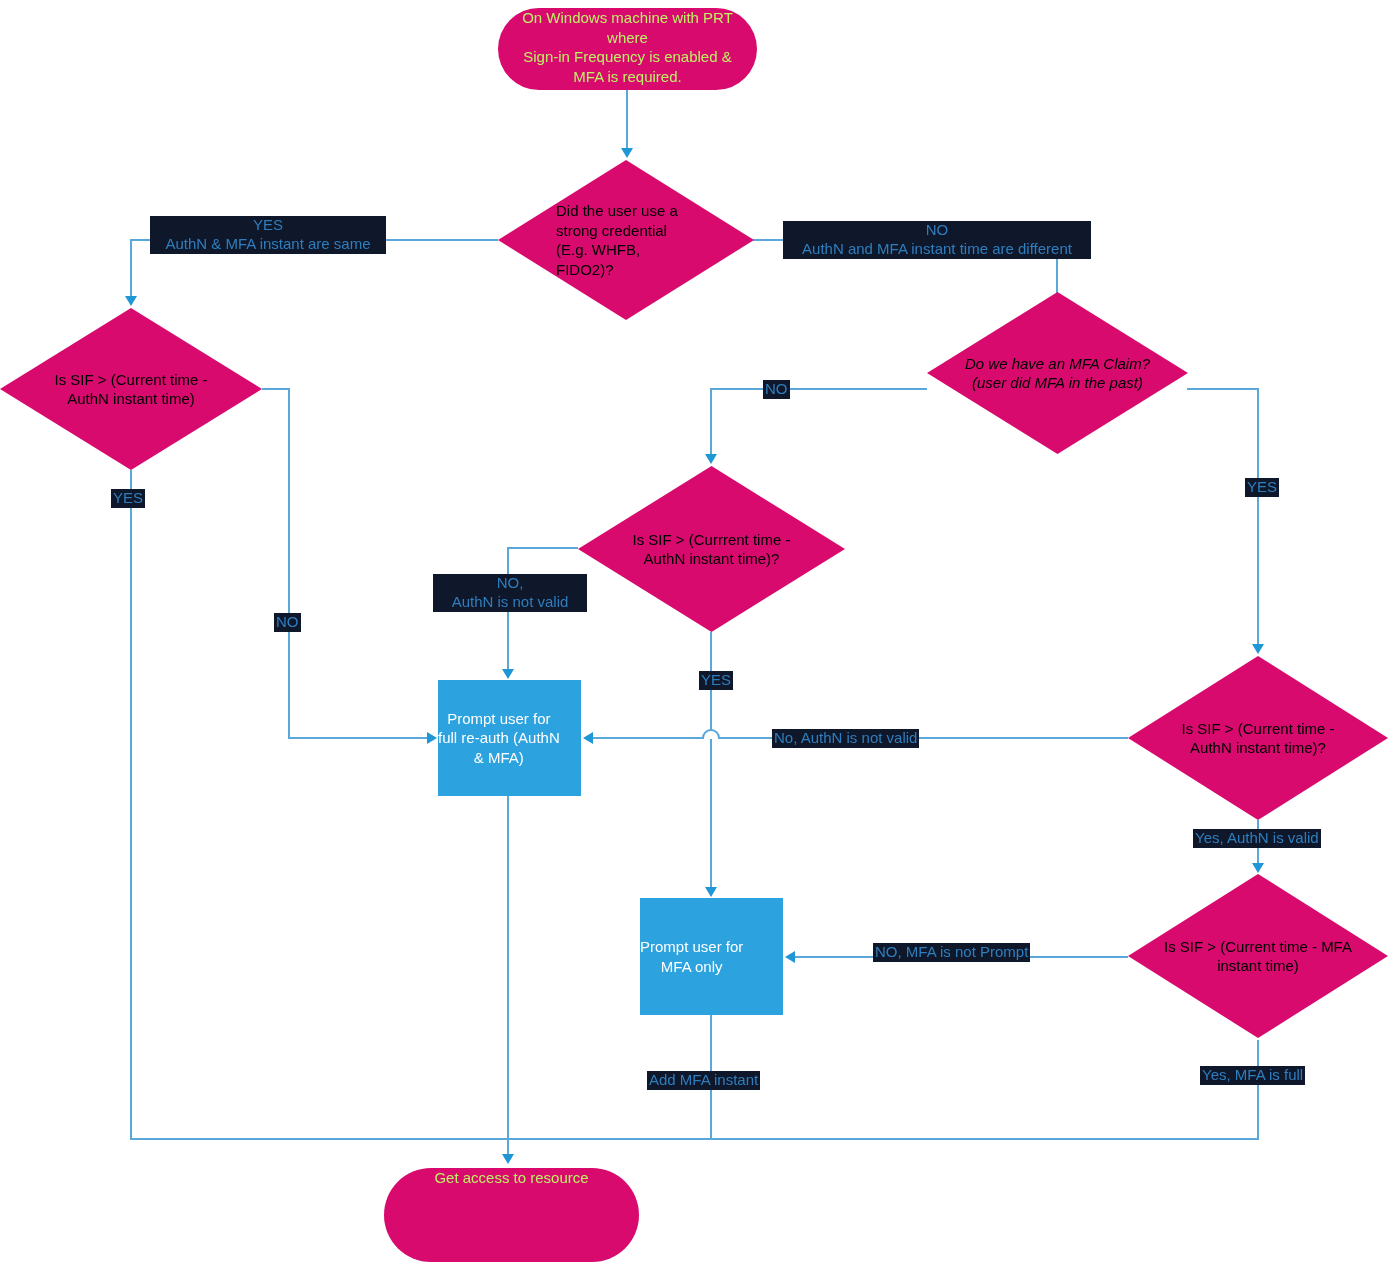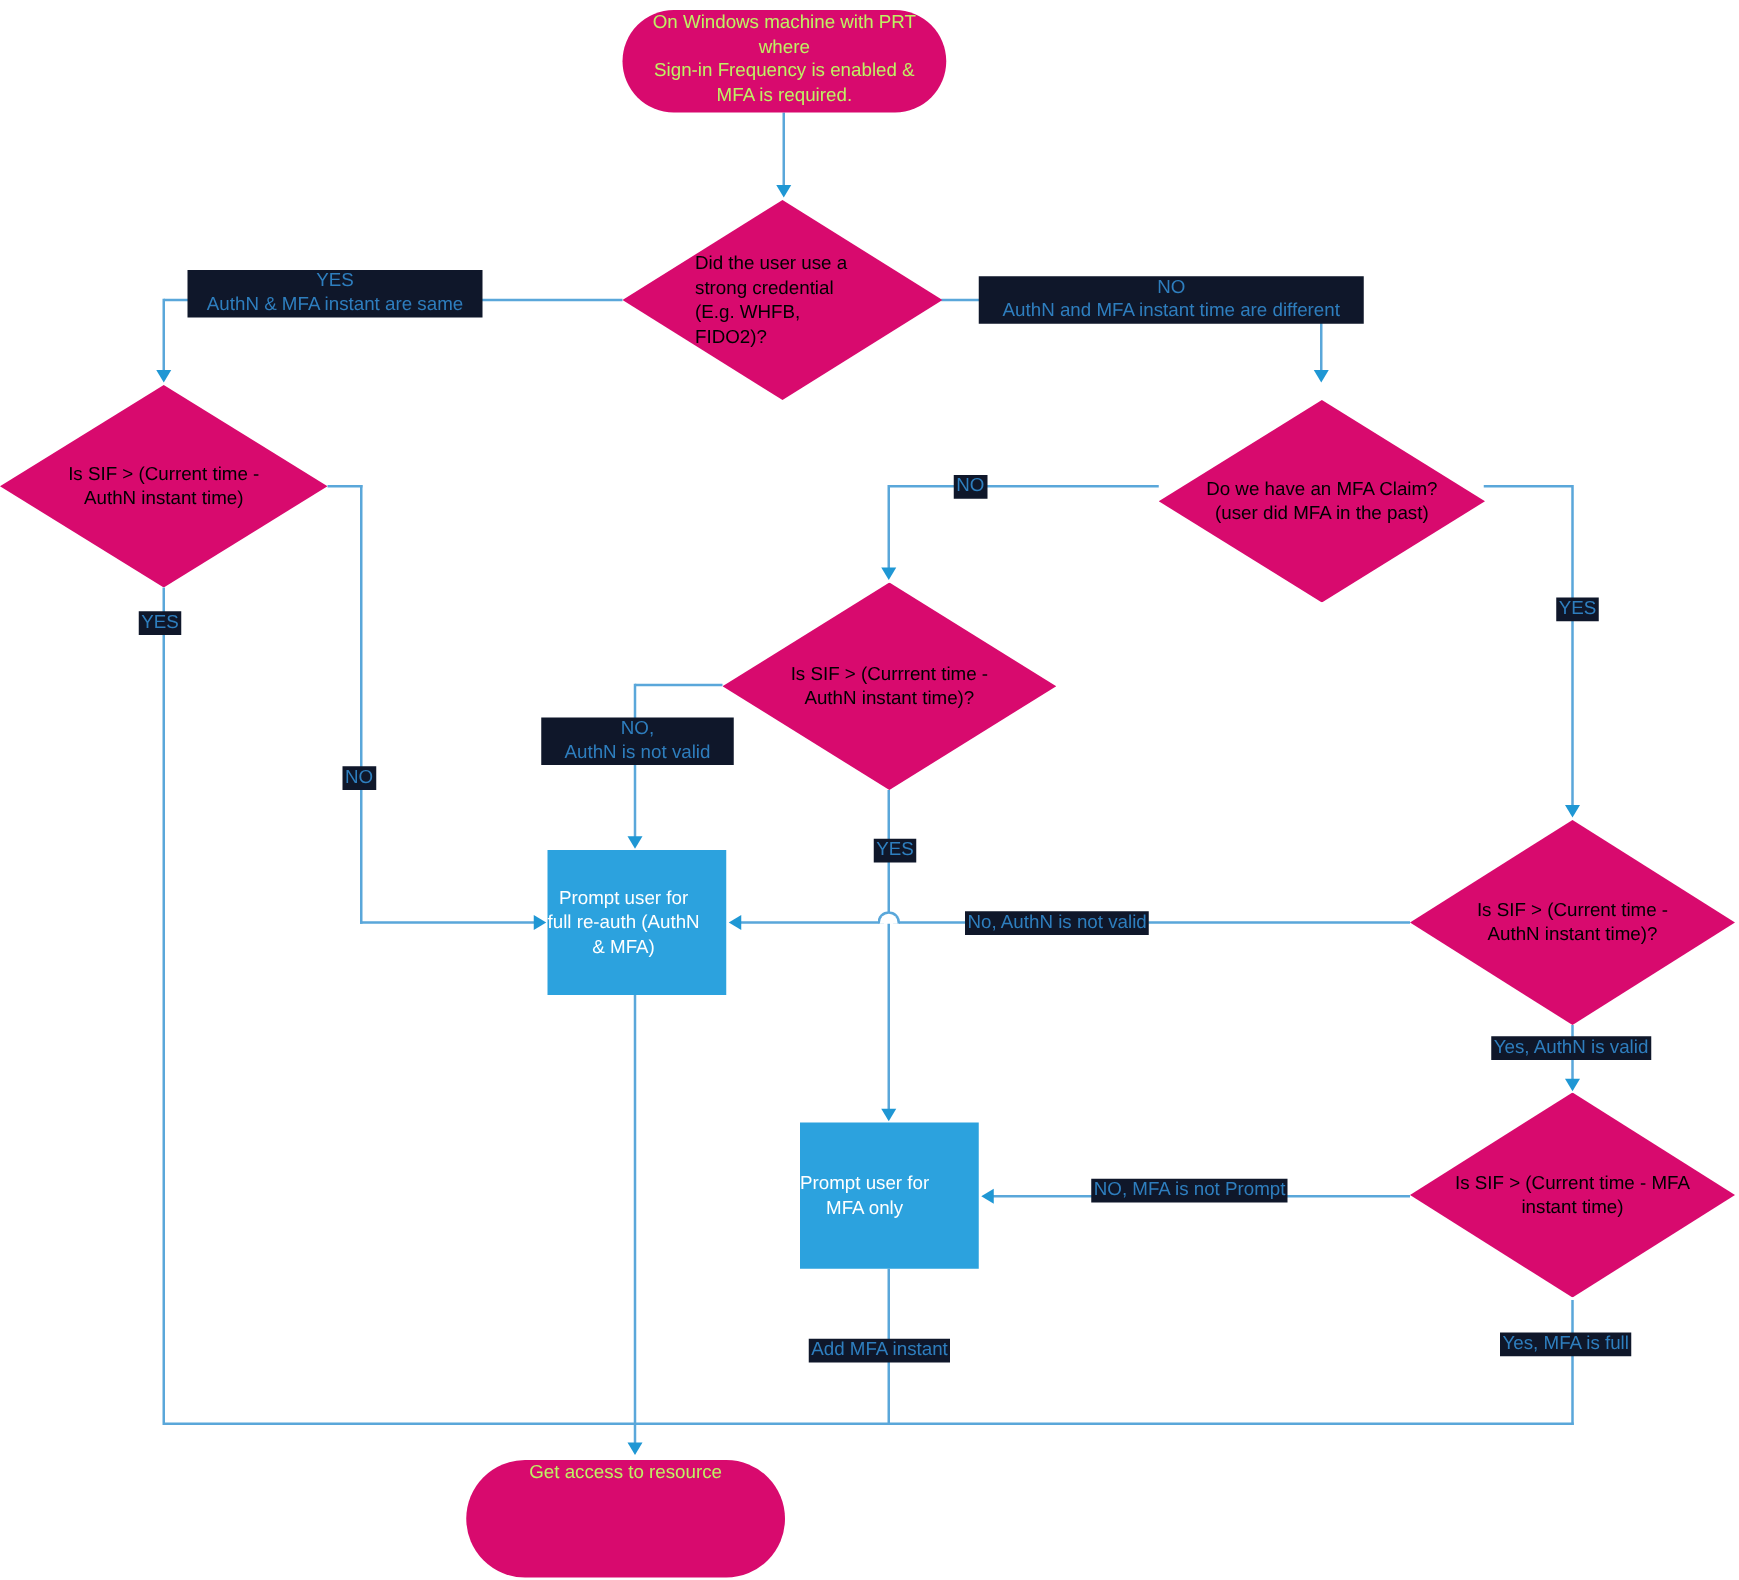--- a/index.html
+++ b/index.html
@@ -160,21 +160,21 @@
 strong credential
 (E.g. WHFB,
 FIDO2)?</div>
   </div>
 
   <div class="diamond" style="left:0px; top:308px; width:262px; height:162px;">
     <div class="node-text">Is SIF &gt; (Current time -
 AuthN instant time)</div>
   </div>
 
-  <div class="diamond" style="left:927px; top:320px; width:261px; height:162px;">
+  <div class="diamond" style="left:927px; top:292px; width:261px; height:162px;font-style:italic;">
     <div class="node-text">Do we have an MFA Claim?
 (user did MFA in the past)</div>
   </div>
 
   <div class="diamond" style="left:578px; top:466px; width:267px; height:166px;">
     <div class="node-text">Is SIF &gt; (Currrent time -
 AuthN instant time)?</div>
   </div>
 
   <div class="diamond" style="left:1128px; top:656px; width:260px; height:164px;">
@@ -191,17 +191,17 @@
     <div class="node-text">Prompt user for
 full re-auth (AuthN
 &amp; MFA)</div>
   </div>
 
   <div class="rect" style="left:640px; top:898px; width:143px; height:117px;">
     <div class="node-text">Prompt user for
 MFA only</div>
   </div>
 
-  <div class="pill" style="left:373px; top:1168px; width:255px; height:94px;">
+  <div class="pill" style="left:384px; top:1168px; width:255px; height:94px;">
     <div class="node-text">Get access to resource</div>
   </div>
 
 </div>
 
 </body></html>

